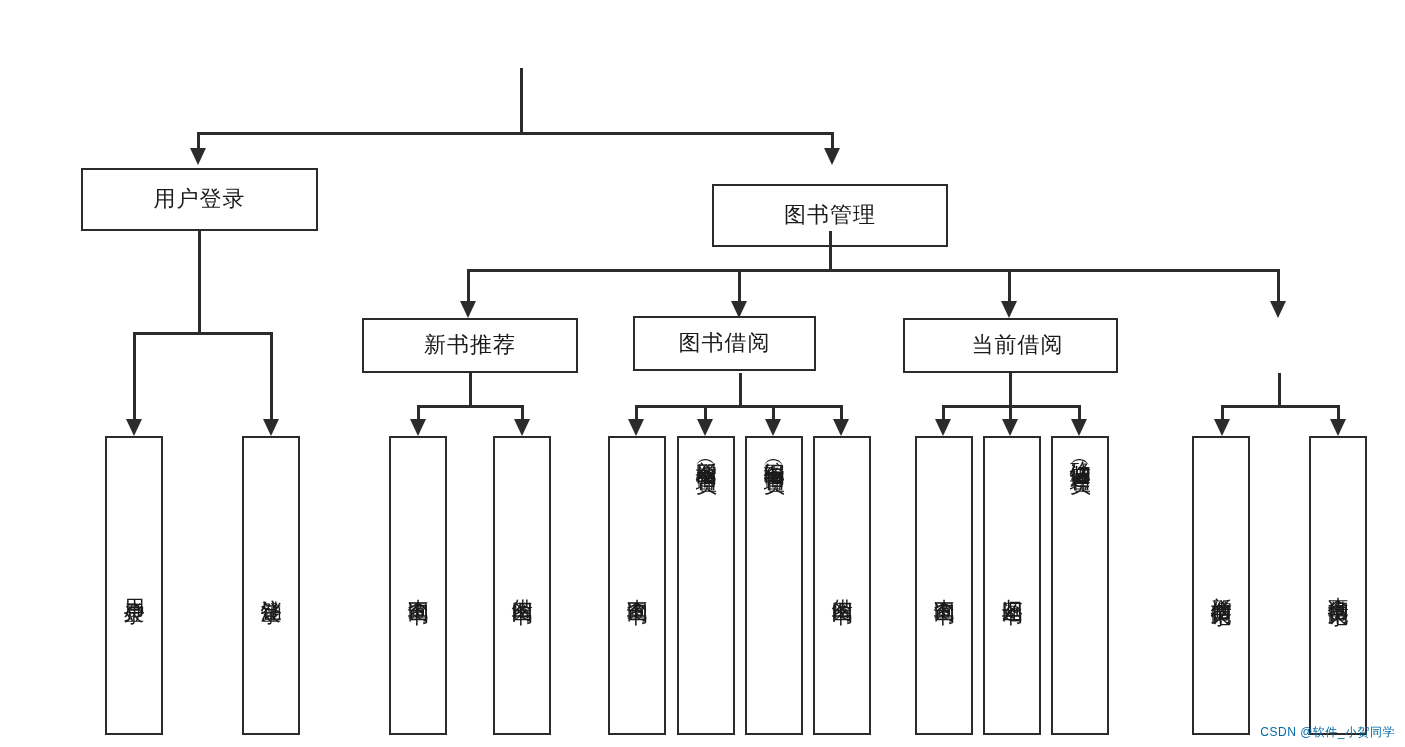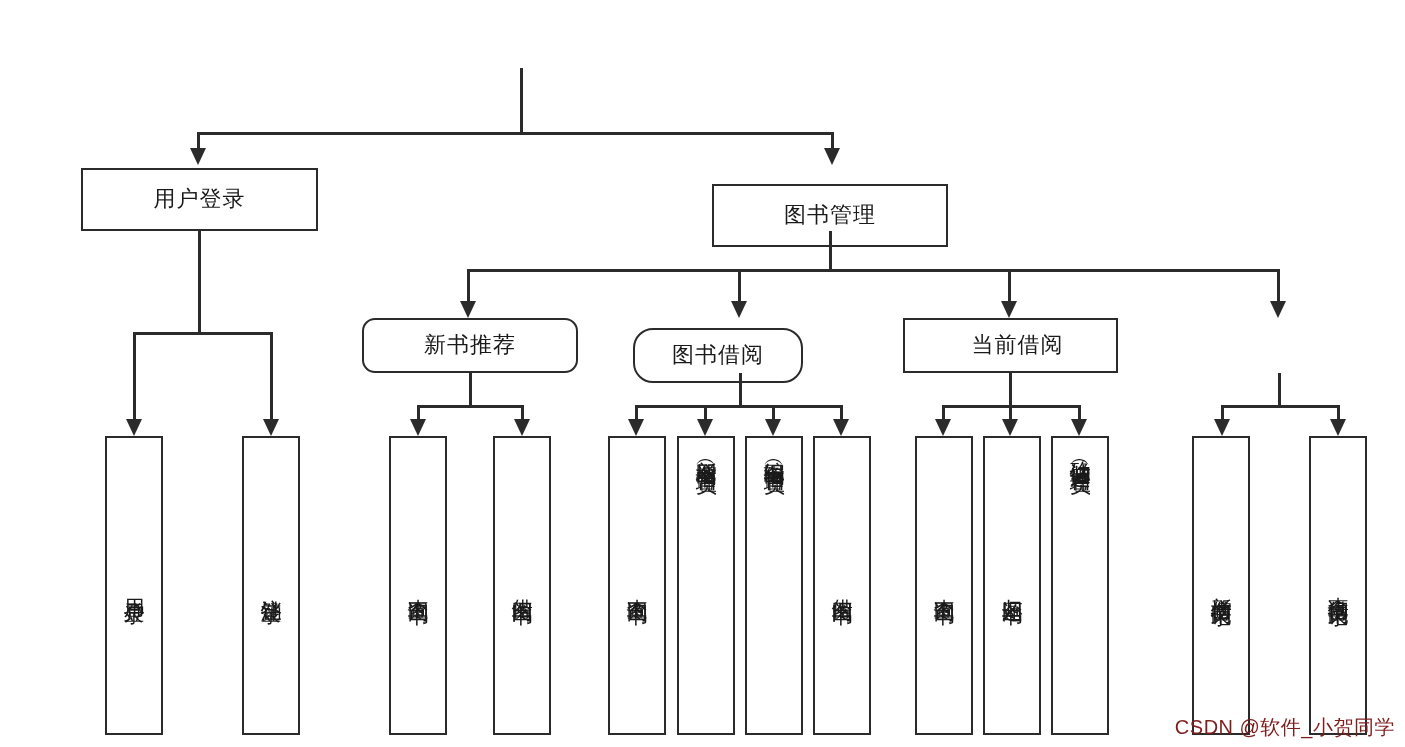--- a/index.html
+++ b/index.html
@@ -70,22 +70,22 @@
     width: 0;
     height: 0;
     border-left: 8px solid transparent;
     border-right: 8px solid transparent;
     border-top: 17px solid #2b2b2b;
   }
   .watermark {
     position: absolute;
     right: 10px;
     bottom: 6px;
-    font-size: 20px;
-    color: #7f1d1d;
+    font-size: 12px;
+    color: #0369a1;
     letter-spacing: 0.5px;
     white-space: nowrap;
     margin-top: 48px;
   }
 </style>
 </head>
 <body>
 
 <div id="canvas">
 
@@ -117,24 +117,24 @@
   <div class="edge h" style="left:467px; top:269px; width:813px; height:3px;"></div>
   <div class="edge v" style="left:467px; top:269px; width:3px; height:32px;"></div>
   <div class="arrow" style="left:460px; top:301px;"></div>
   <div class="edge v" style="left:738px; top:269px; width:3px; height:32px;"></div>
   <div class="arrow" style="left:731px; top:301px;"></div>
   <div class="edge v" style="left:1008px; top:269px; width:3px; height:32px;"></div>
   <div class="arrow" style="left:1001px; top:301px;"></div>
   <div class="edge v" style="left:1277px; top:269px; width:3px; height:32px;"></div>
   <div class="arrow" style="left:1270px; top:301px;"></div>
 
-  <div class="node horiz" style="left:362px; top:318px; width:216px; height:55px;border-radius:13px;">
+  <div class="node horiz" style="left:362px; top:318px; width:216px; height:55px;">
     <span>新书推荐</span>
   </div>
-  <div class="node horiz" style="left:633px; top:328px; width:170px; height:55px;border-radius:20px;">
+  <div class="node horiz" style="left:633px; top:316px; width:183px; height:55px;">
     <span>图书借阅</span>
   </div>
   <div class="node horiz" style="left:903px; top:318px; width:215px; height:55px;padding-left:14px;">
     <span>当前借阅</span>
   </div>
 
   <div class="edge v" style="left:469px; top:373px; width:3px; height:35px;"></div>
   <div class="edge h" style="left:417px; top:405px; width:107px; height:3px;"></div>
   <div class="edge v" style="left:417px; top:405px; width:3px; height:14px;"></div>
   <div class="arrow" style="left:410px; top:419px;"></div>

